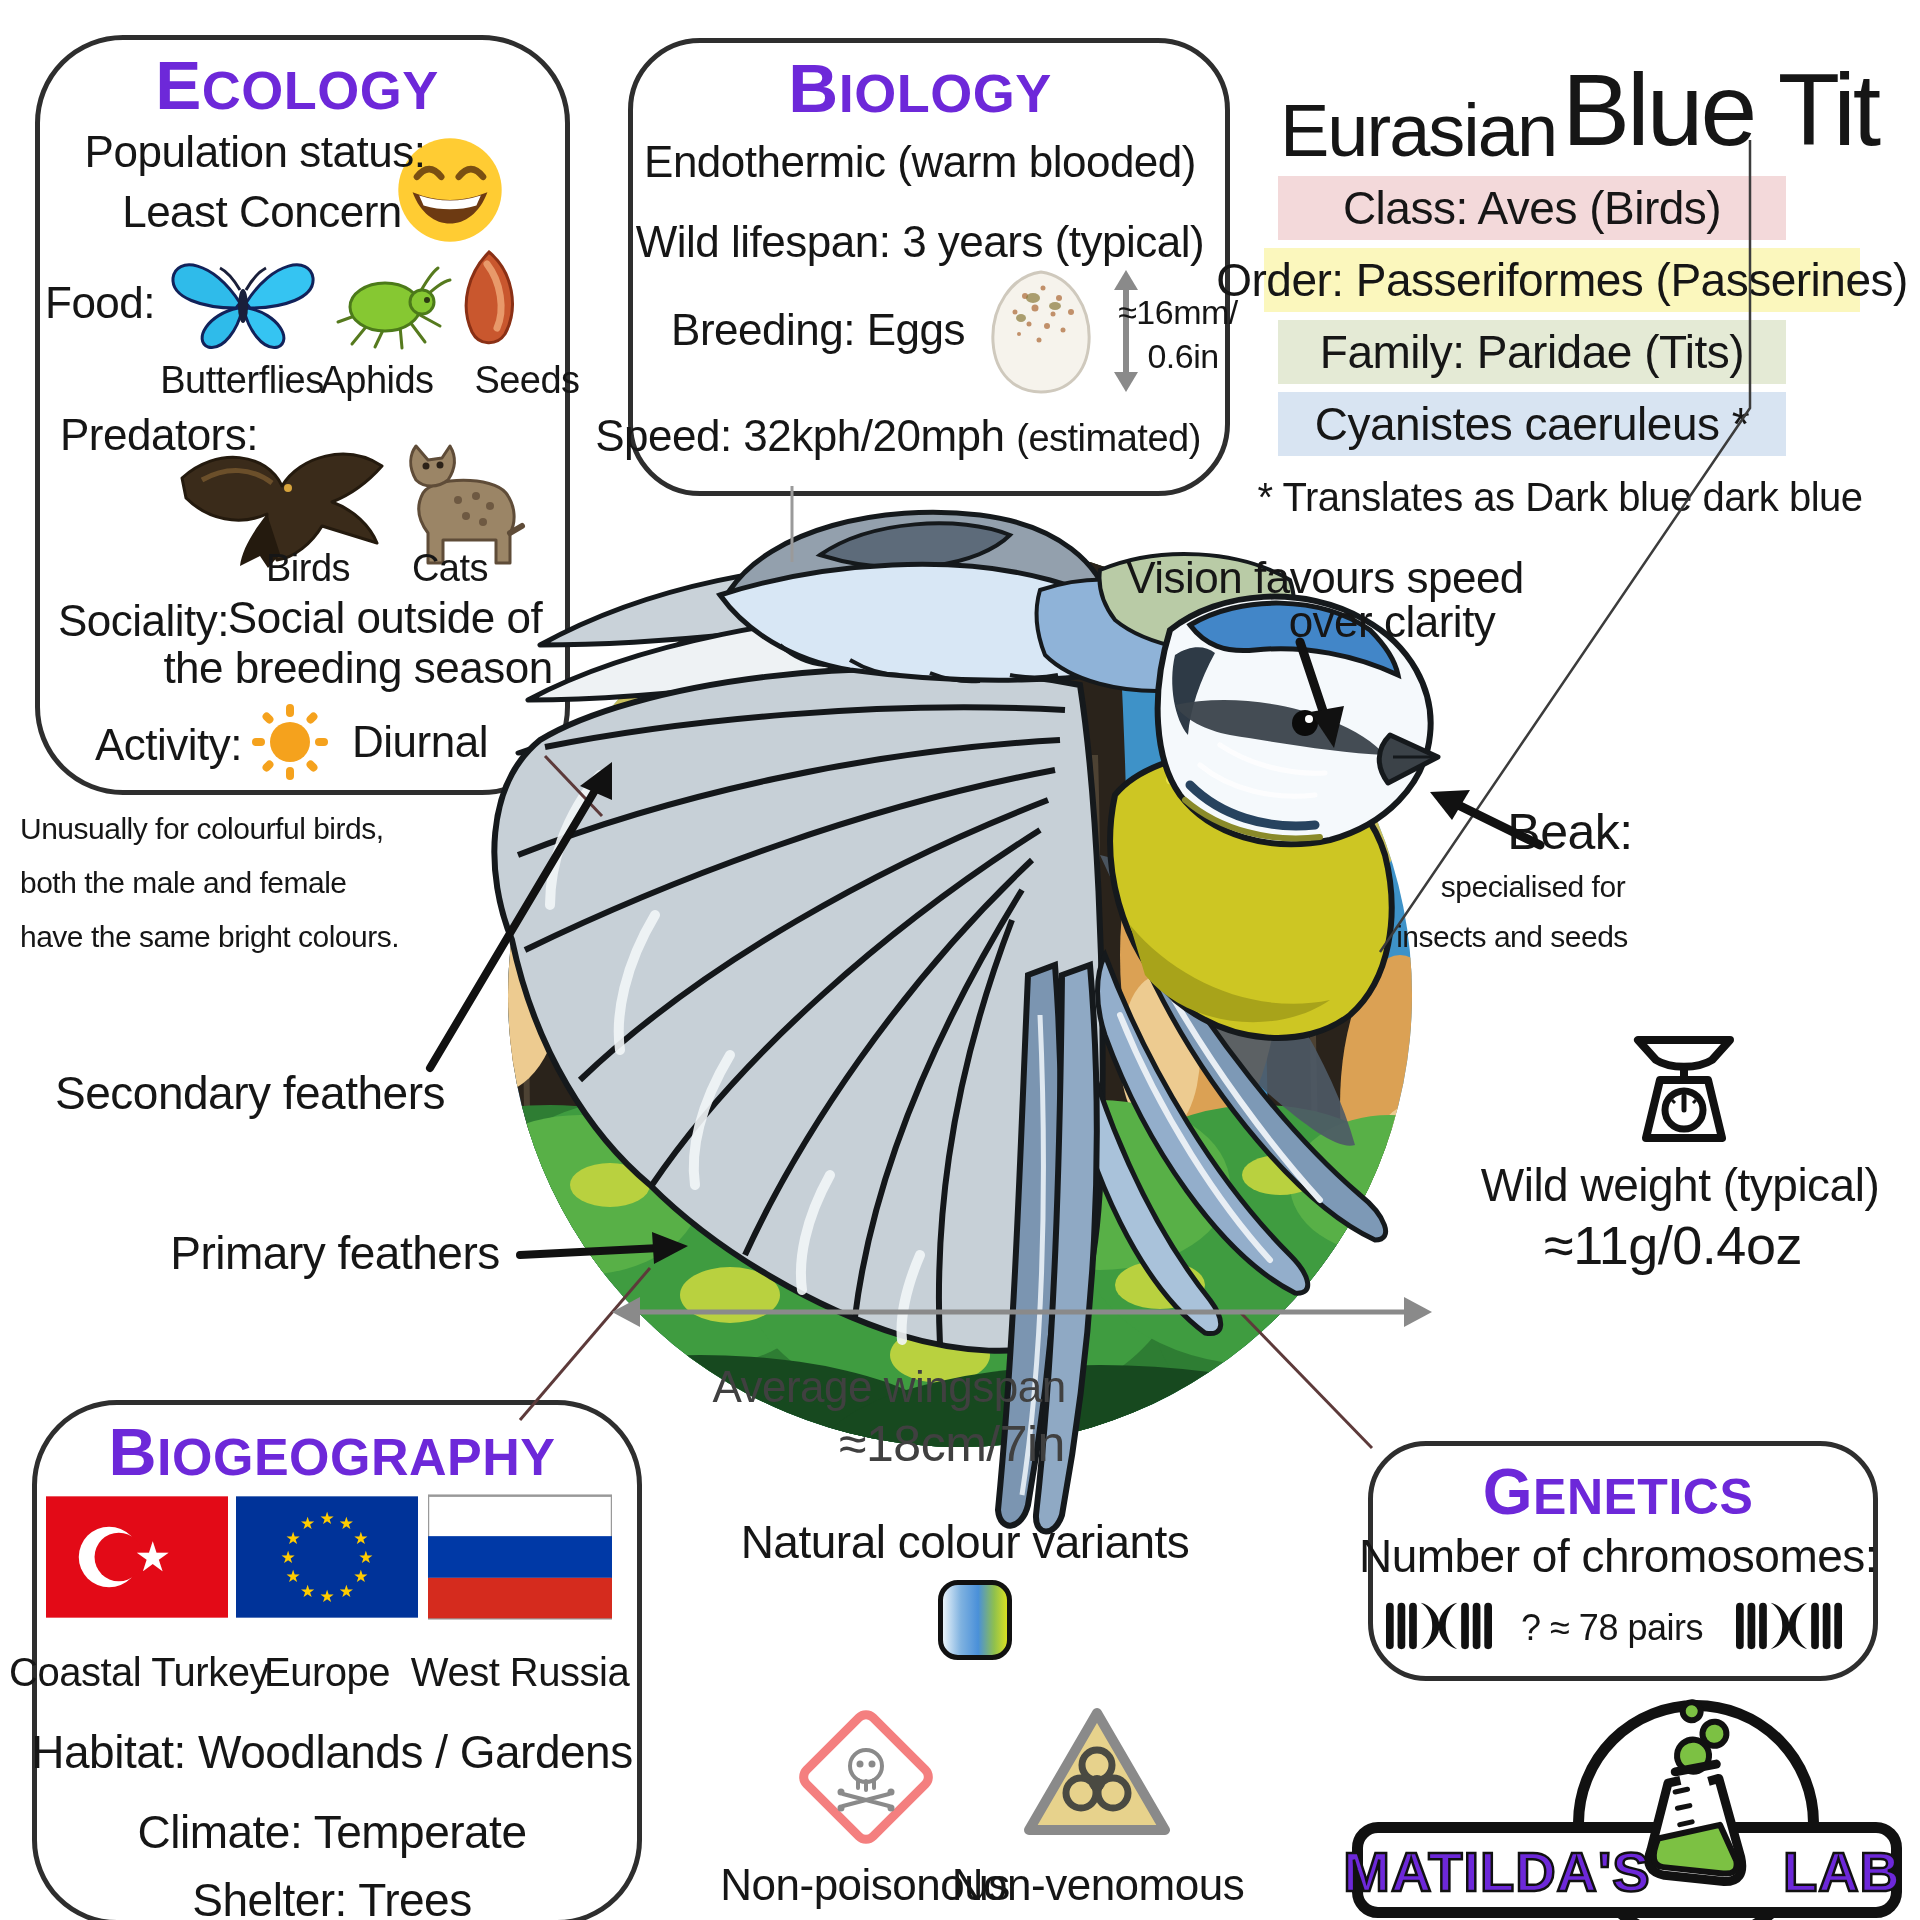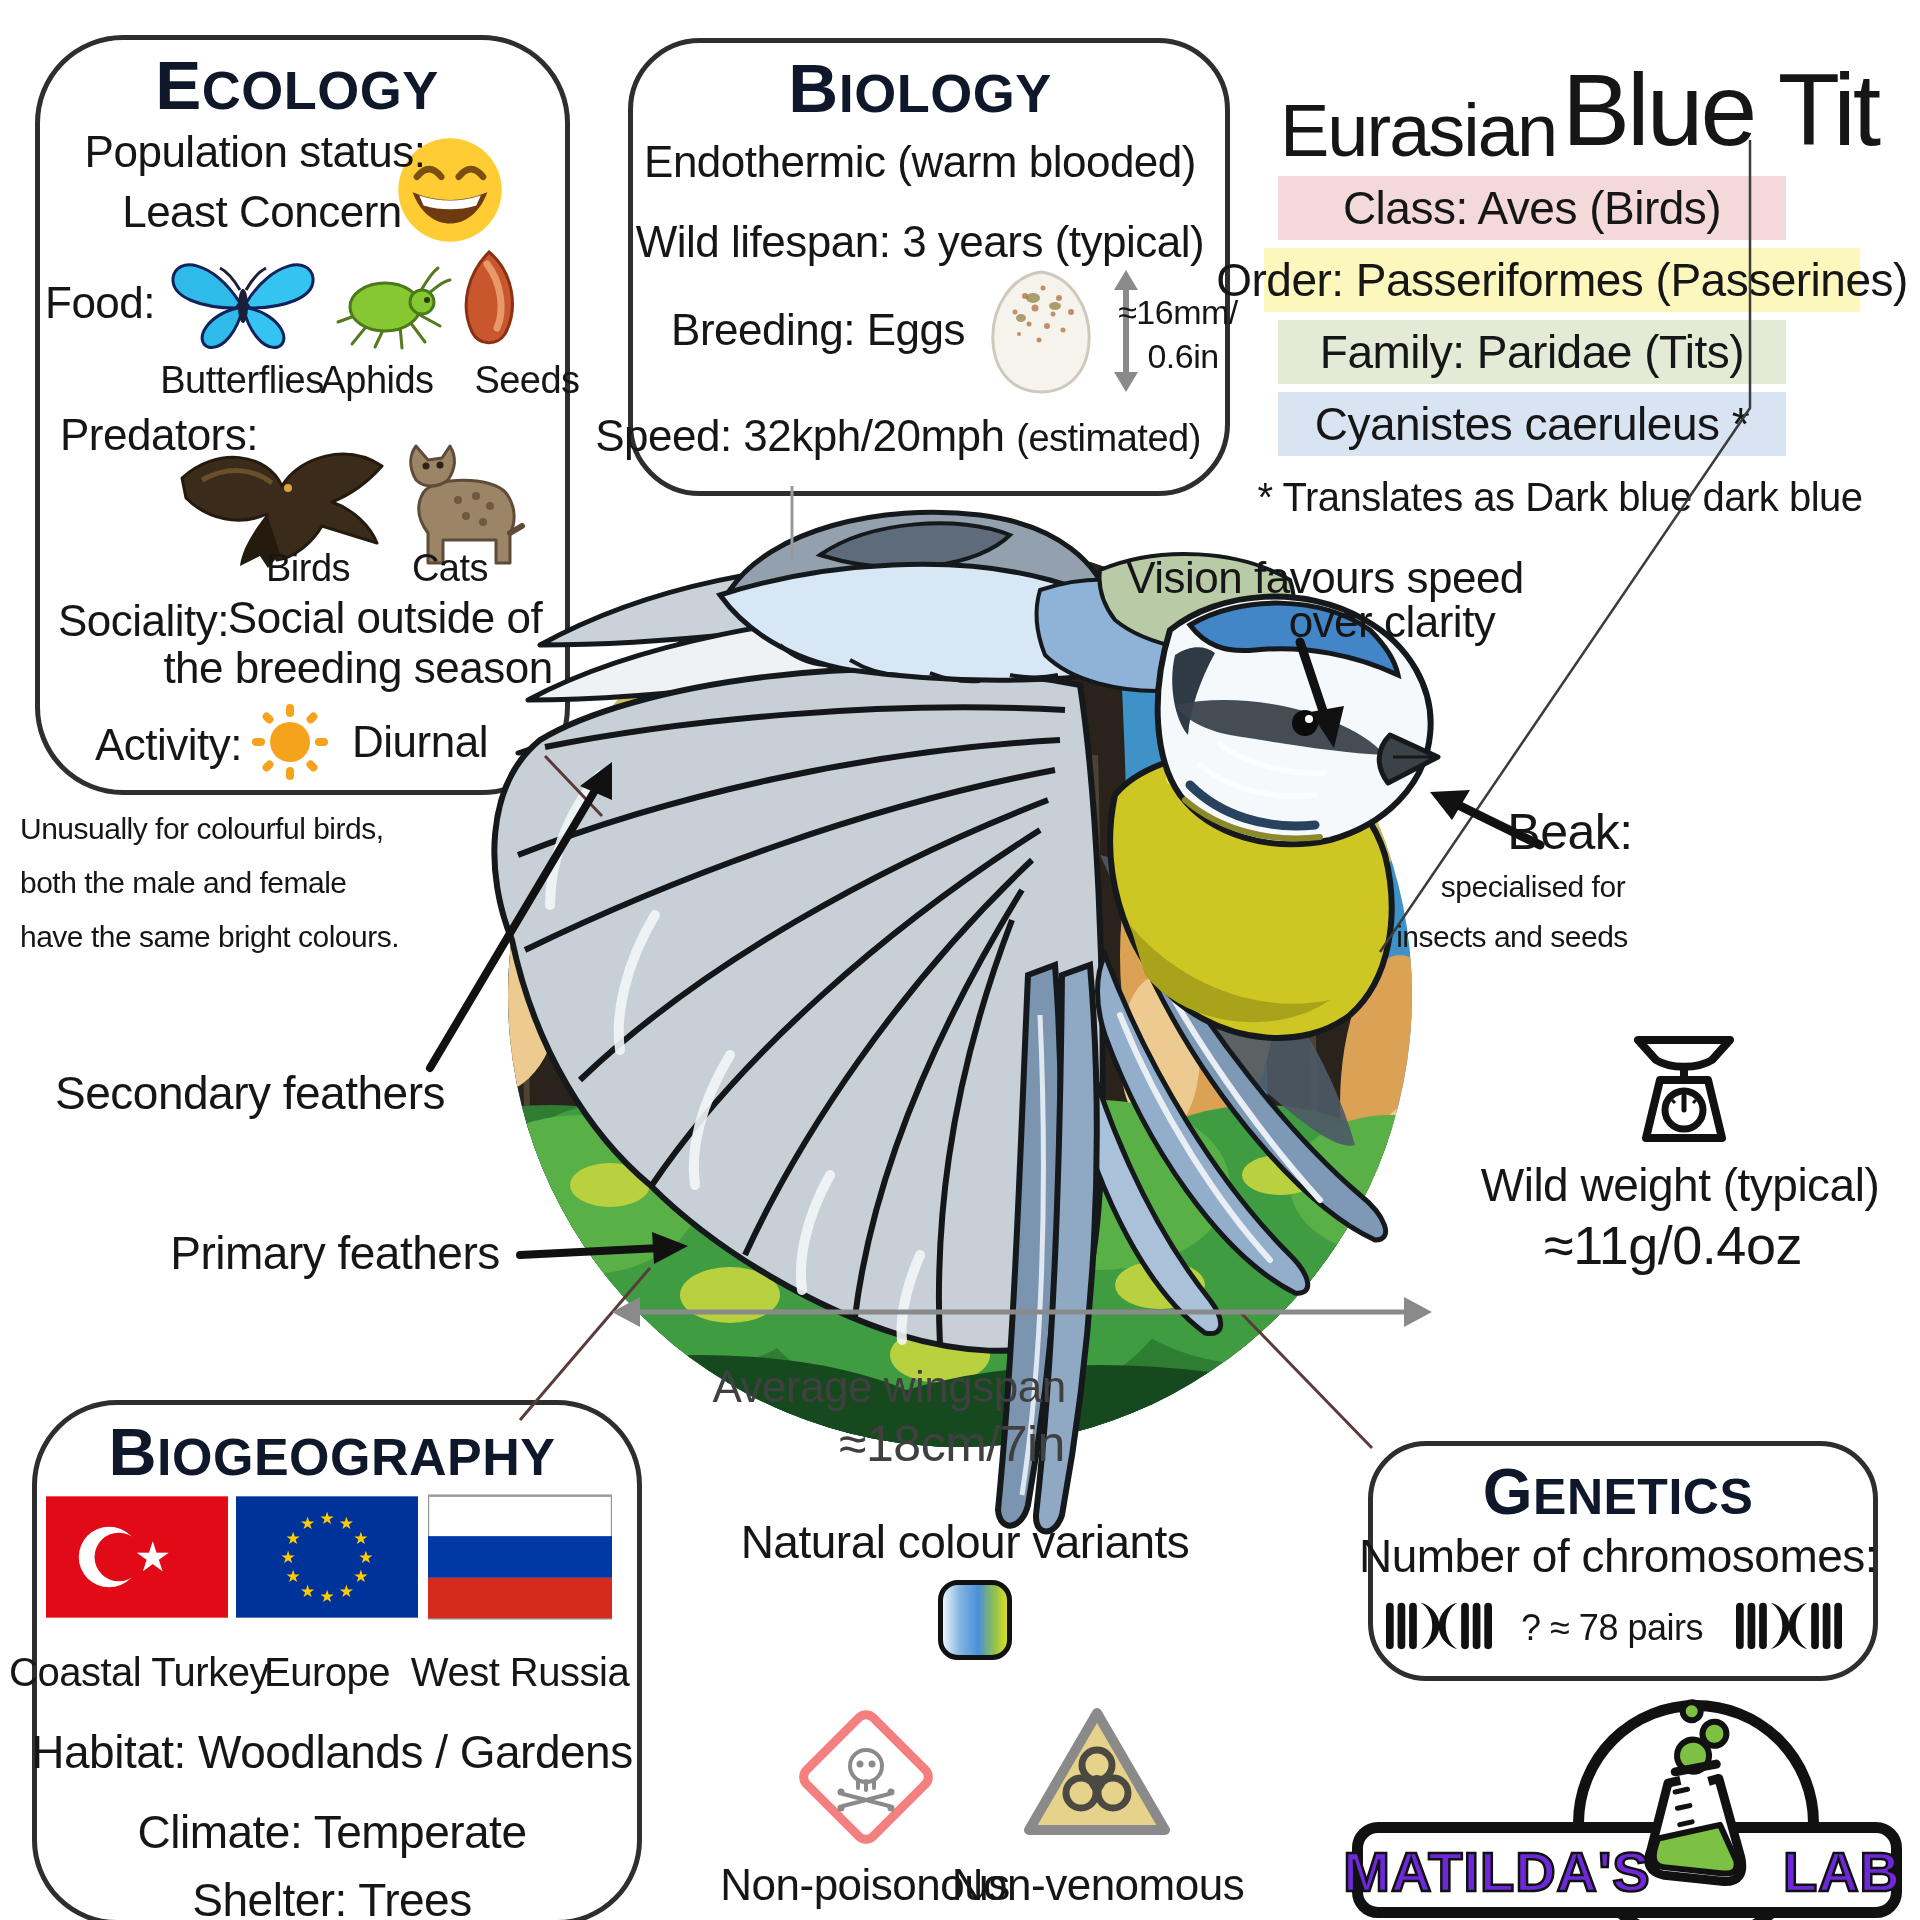--- a/index.html
+++ b/index.html
@@ -1,21 +1,21 @@
 <!DOCTYPE html>
 <html><head>
 <meta charset="utf-8">
 <style>
   html,body{margin:0;padding:0;}
   body{width:1920px;height:1920px;position:relative;background:#fff;overflow:hidden;
        font-family:"Liberation Sans",sans-serif;color:#161616;}
   .box{position:absolute;background:#fff;border:5px solid #2e2e2e;z-index:10;}
   .t{position:absolute;white-space:nowrap;letter-spacing:-0.5px;z-index:30;}
   .ct{transform:translate(-50%,-50%);text-align:center;}
-  .hd{font-weight:700;color:#0f172a;text-transform:uppercase;letter-spacing:0.5px;}
+  .hd{font-weight:700;color:#6d28d9;text-transform:uppercase;letter-spacing:0.5px;}
   .hd::first-letter{font-size:1.28em;}
   .f34{font-size:34px;} .f38{font-size:38px;} .f40{font-size:40px;} .f42{font-size:30px;}
   .f44{font-size:44px;} .f46{font-size:46px;} .f48{font-size:36px;} .f50{font-size:50px;}
   .f54{font-size:54px;} .b{font-weight:400;}
   .icon{position:absolute;z-index:25;}
   .band{position:absolute;left:1278px;width:508px;height:64px;z-index:12;}
   .band .bt{position:absolute;left:50%;top:50%;transform:translate(-50%,-50%);font-size:46px;white-space:nowrap;letter-spacing:-0.5px;}
   #scene{position:absolute;left:400px;top:495px;z-index:15;}
   #overlay{position:absolute;left:0;top:0;z-index:45;pointer-events:none;}
   .wt{color:#404040;z-index:46;}

